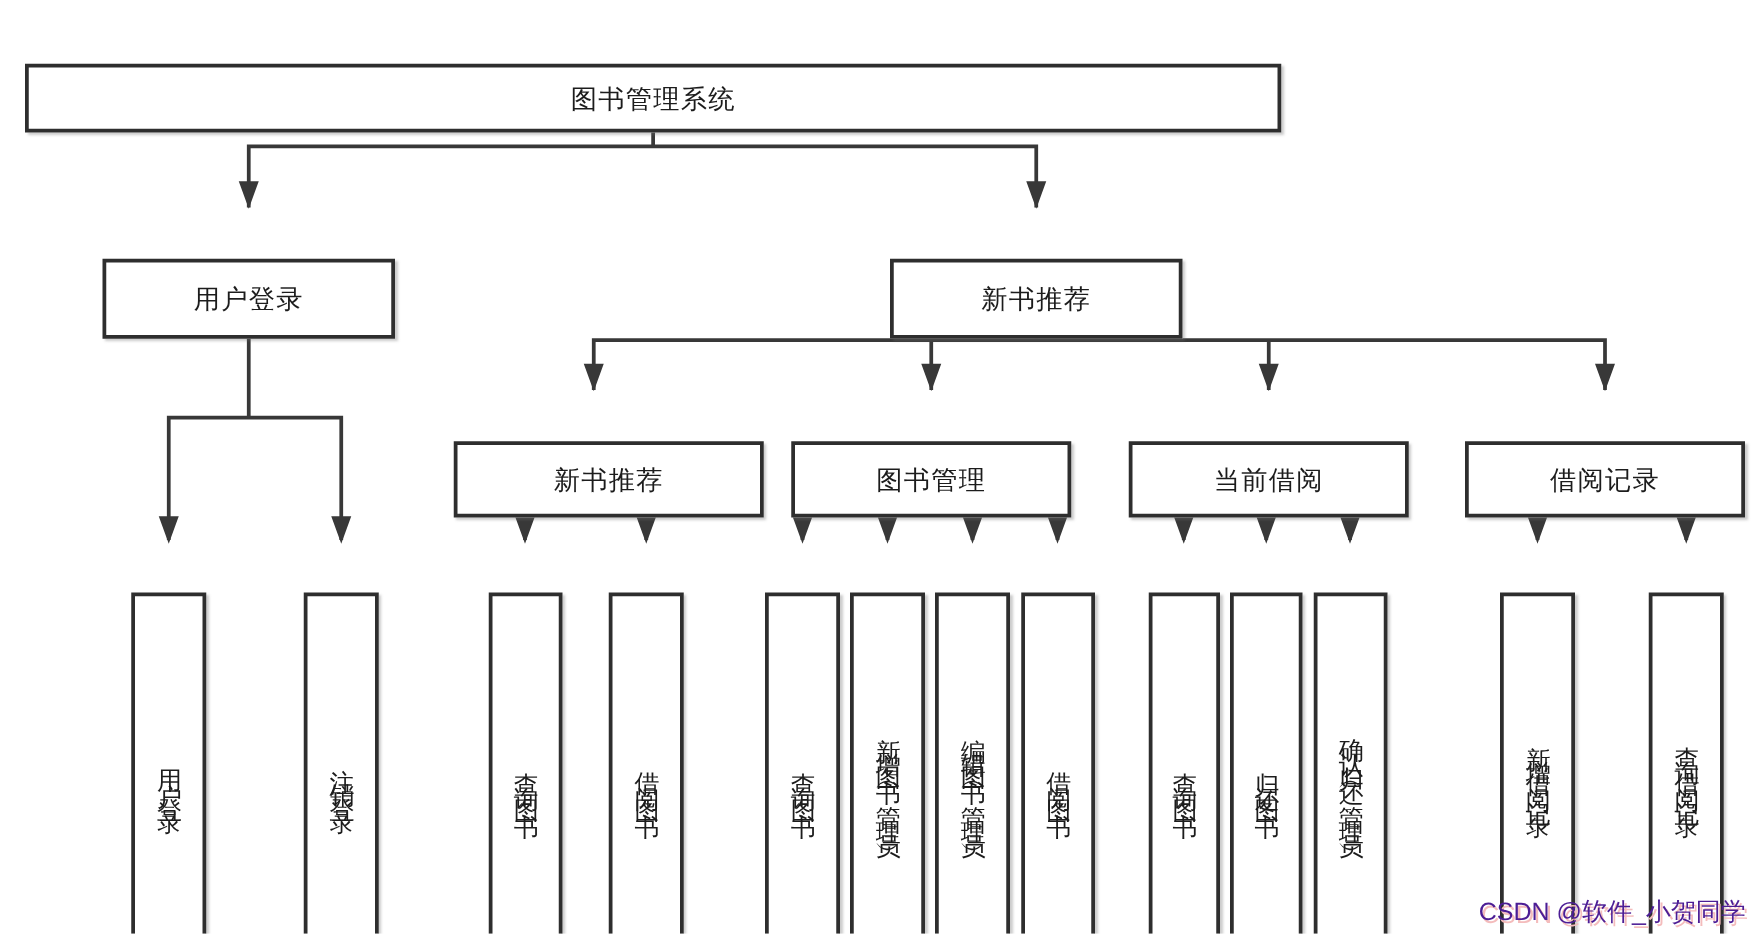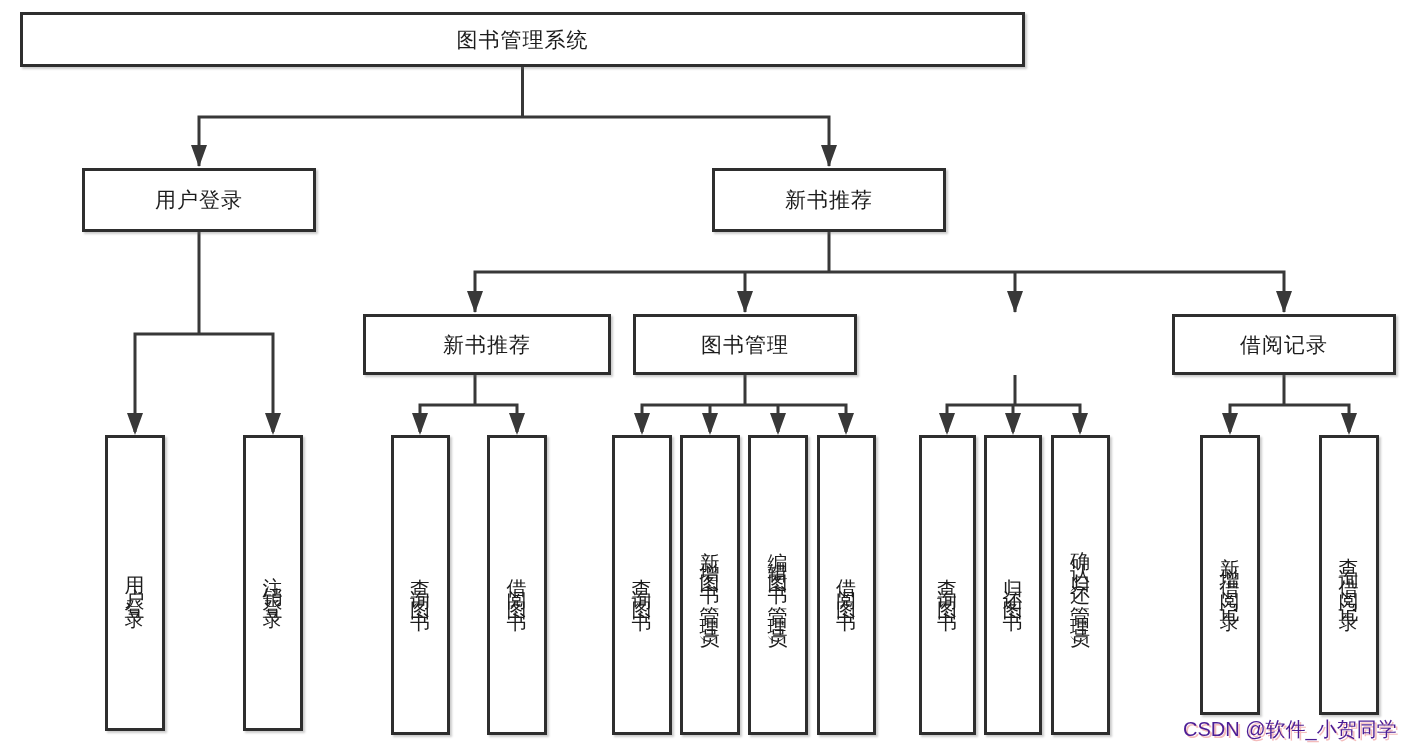--- a/index.html
+++ b/index.html
@@ -13,20 +13,21 @@
   }
   .connectors{position:absolute;left:0;top:0;width:1405px;height:747px;z-index:0;}
   .node{
     position:absolute;
     box-sizing:border-box;
     background:#ffffff;
     border:3px solid #2e2e2e;
     display:flex;align-items:center;justify-content:center;
     box-shadow:2px 2px 2px rgba(110,110,110,0.35);
     z-index:1;
+    margin-top:39px;
   }
   .hlabel{
     font-size:21px;
     letter-spacing:1px;
     white-space:nowrap;
     color:#1c1c1c;
   }
   .vlabel{
     writing-mode:vertical-rl;
     text-orientation:mixed;
@@ -120,20 +121,23 @@
   <div class="node" style="left:712px;top:168px;width:234px;height:64px;">
     <span class="hlabel">新书推荐</span>
   </div>
 
   <div class="node" style="left:363px;top:314px;width:248px;height:61px;">
     <span class="hlabel">新书推荐</span>
   </div>
   <div class="node" style="left:633px;top:314px;width:224px;height:61px;">
     <span class="hlabel">图书管理</span>
   </div>
+  <div class="node" style="left:903px;top:314px;width:224px;height:61px;">
+    <span class="hlabel">当前借阅</span>
+  </div>
   <div class="node" style="left:1172px;top:314px;width:224px;height:61px;">
     <span class="hlabel">借阅记录</span>
   </div>
 
   <div class="node" style="left:105px;top:435px;width:60px;height:296px;">
     <span class="vlabel">用户登录</span>
   </div>
   <div class="node" style="left:243px;top:435px;width:60px;height:296px;">
     <span class="vlabel">注销登录</span>
   </div>

